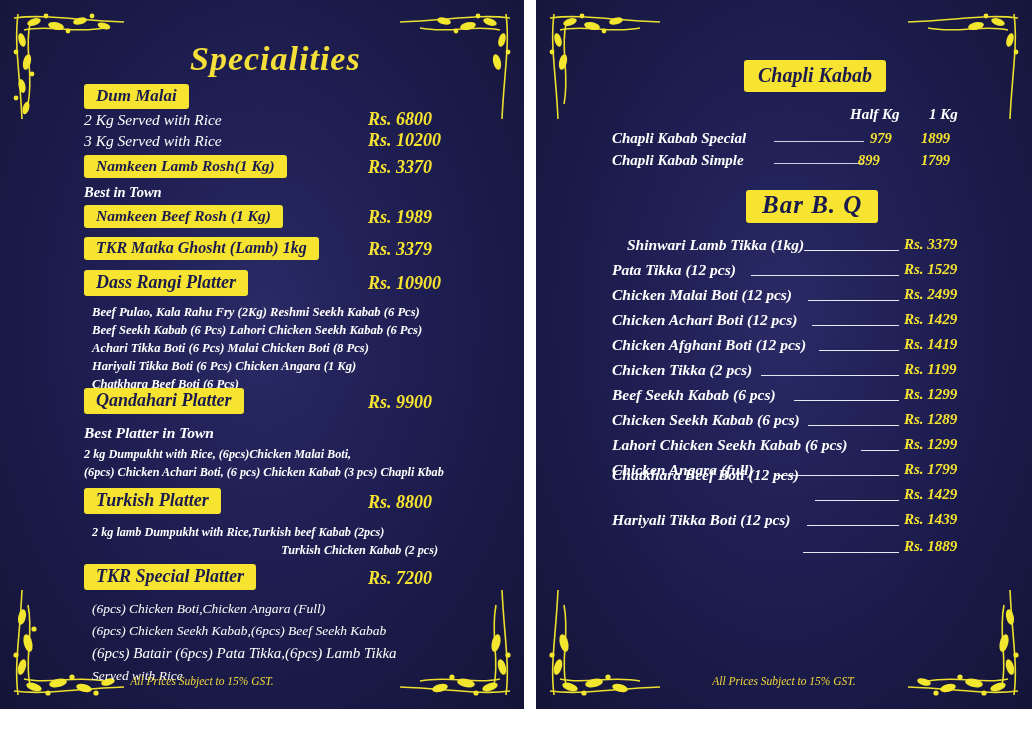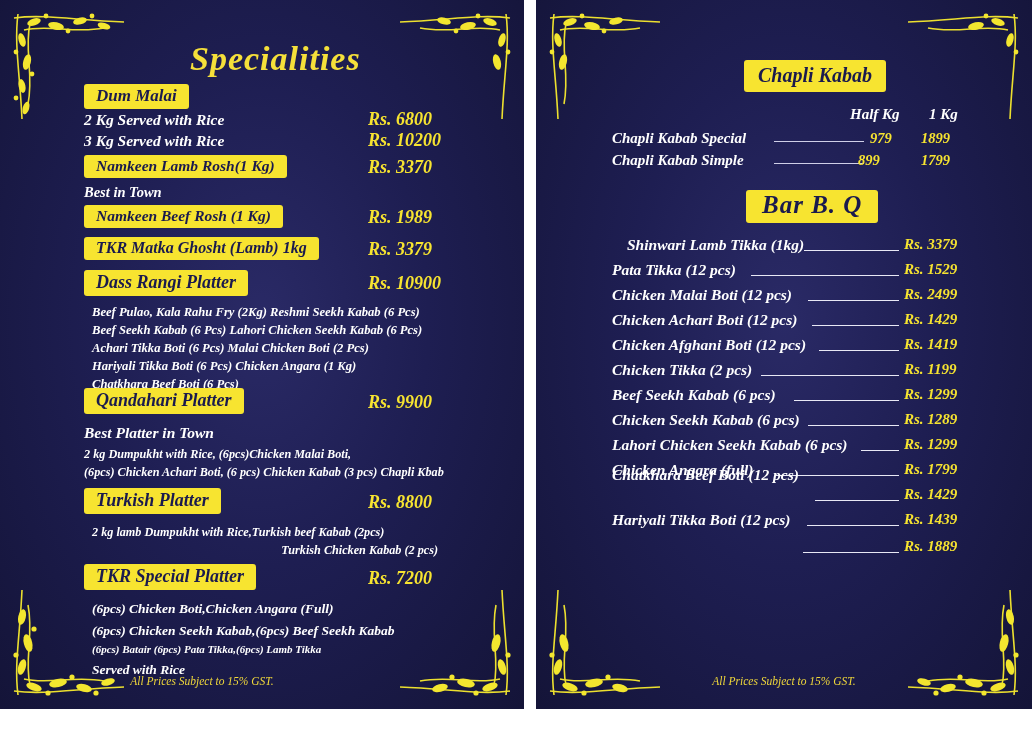--- a/index.html
+++ b/index.html
@@ -29,21 +29,21 @@
   }
 
   .hl{
     display:inline-block;background:#f7e430;color:#1a1a4e;
     font-style:italic;font-weight:bold;padding:2px 12px 3px 12px;
     border-radius:3px;line-height:1.15;
   }
   .price{color:#f7e430;font-style:italic;font-weight:bold;white-space:nowrap;}
   .white{color:#ffffff;}
   .ital{font-style:italic;}
-  .b{font-weight:bold;}
+  .b{font-weight:normal;}
 
   
   .l-title{position:absolute;left:190px;top:40px;}
   .l-body{position:absolute;left:84px;top:84px;width:400px;}
 
   .blk{position:relative;}
   .pr-col{position:absolute;left:284px;}
 
   .sub{color:#ffffff;font-weight:bold;font-size:14.5px;}
   .small{color:#ffffff;font-size:12.6px;font-weight:bold;line-height:1.42;}
@@ -203,21 +203,21 @@
       </div>
 
       <div class="blk" style="height:34px;">
         <span class="hl" style="font-size:18px;">Dass Rangi Platter</span>
         <span class="price pr-col" style="font-size:18px;top:3px;">Rs.  10900</span>
       </div>
 
       <div class="blk" style="height:84px;padding-left:8px;">
         <div class="small ital">Beef Pulao, Kala Rahu Fry (2Kg) Reshmi Seekh Kabab (6 Pcs)</div>
         <div class="small ital">Beef Seekh Kabab (6 Pcs) Lahori Chicken Seekh Kabab (6 Pcs)</div>
-        <div class="small ital">Achari Tikka Boti (6 Pcs) Malai Chicken  Boti (2 Pcs)</div>
+        <div class="small ital">Achari Tikka Boti (6 Pcs) Malai Chicken  Boti (8 Pcs)</div>
         <div class="small ital">Hariyali Tikka Boti (6 Pcs) Chicken Angara (1 Kg)</div>
         <div class="small ital">Chatkhara Beef Boti (6 Pcs)</div>
       </div>
 
       <div class="blk" style="height:36px;">
         <span class="hl" style="font-size:18px;">Qandahari Platter</span>
         <span class="price pr-col" style="font-size:18px;top:4px;">Rs.  9900</span>
       </div>
 
       <div class="blk" style="height:22px;">
@@ -240,21 +240,21 @@
       </div>
 
       <div class="blk" style="height:34px;">
         <span class="hl" style="font-size:18px;">TKR Special Platter</span>
         <span class="price pr-col" style="font-size:18px;top:4px;">Rs.  7200</span>
       </div>
 
       <div class="blk" style="height:80px;padding-left:8px;">
         <div class="white b ital" style="font-size:13.5px;line-height:1.6;">(6pcs) Chicken Boti,Chicken Angara (Full)</div>
         <div class="white b ital" style="font-size:13.5px;line-height:1.6;">(6pcs) Chicken Seekh Kabab,(6pcs) Beef Seekh Kabab</div>
-        <div class="white b ital" style="font-size:11px;line-height:1.6;">(6pcs) Batair (6pcs) Pata Tikka,(6pcs) Lamb Tikka</div>
+        <div class="white b ital" style="font-size:15px;line-height:1.6;">(6pcs) Batair (6pcs) Pata Tikka,(6pcs) Lamb Tikka</div>
         <div class="white b ital" style="font-size:13.5px;line-height:1.6;">Served with Rice</div>
       </div>
 
     </div>
 
     <div class="footnote footnote-l">All Prices Subject to 15% GST.</div>
   </div>
 
   <div class="gutter"></div>
 

